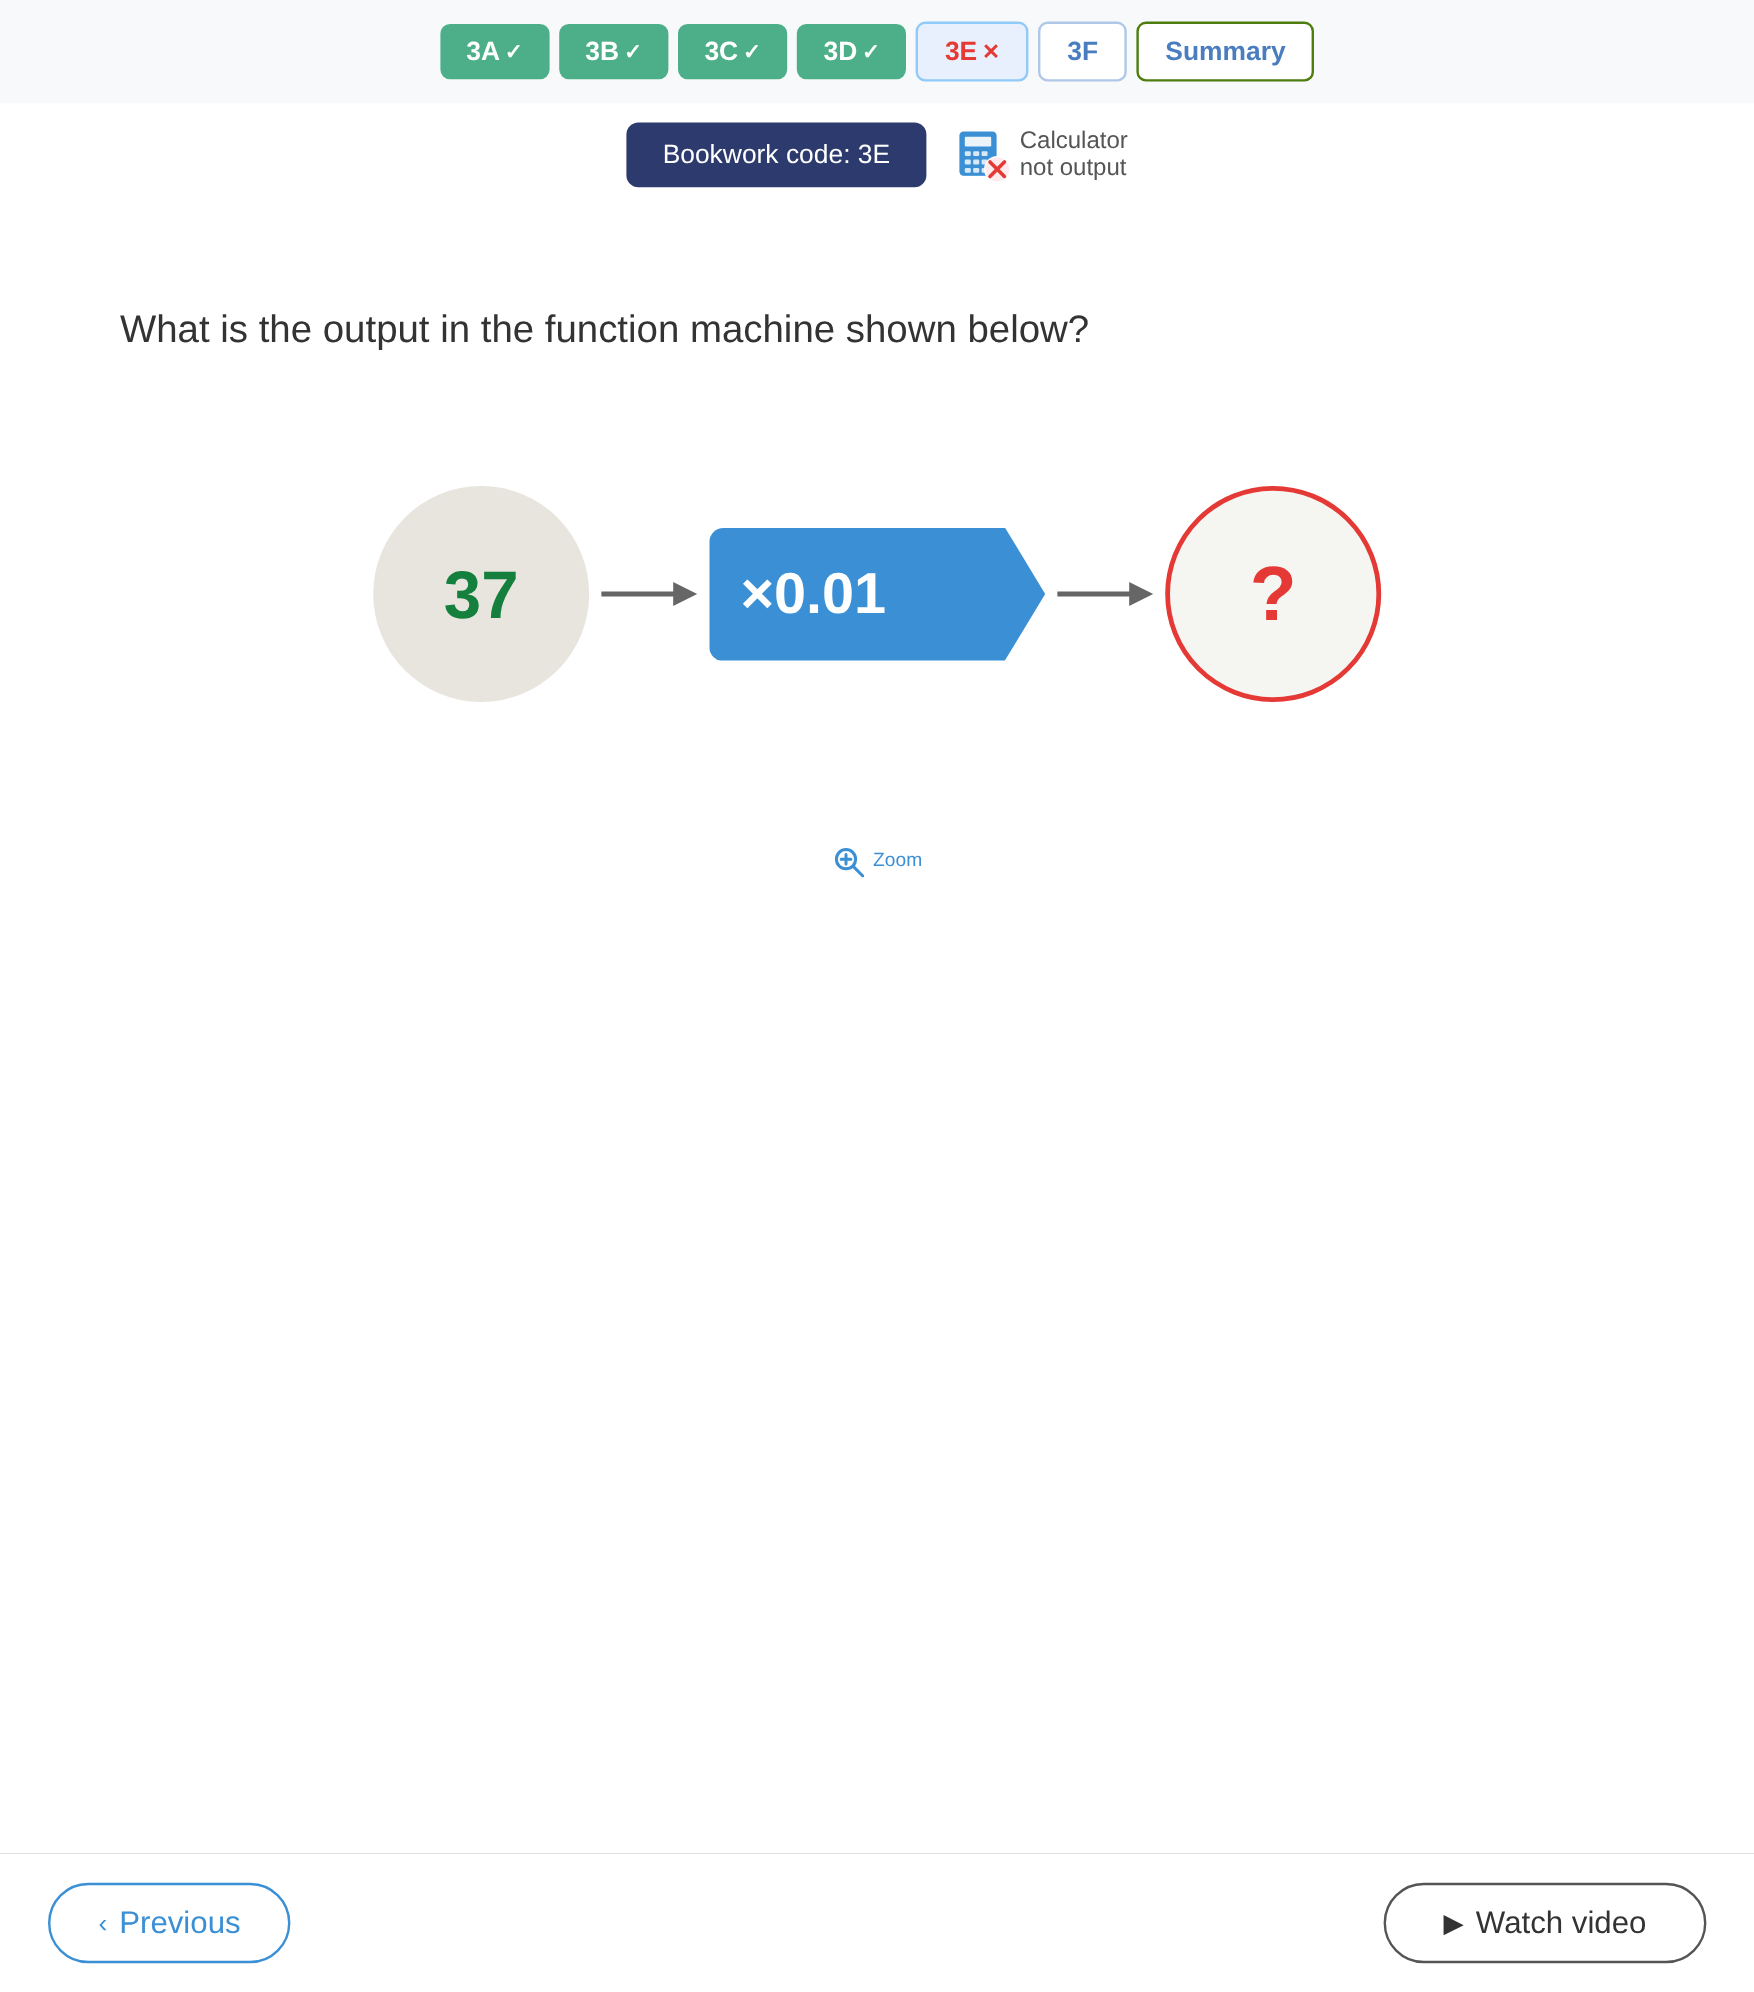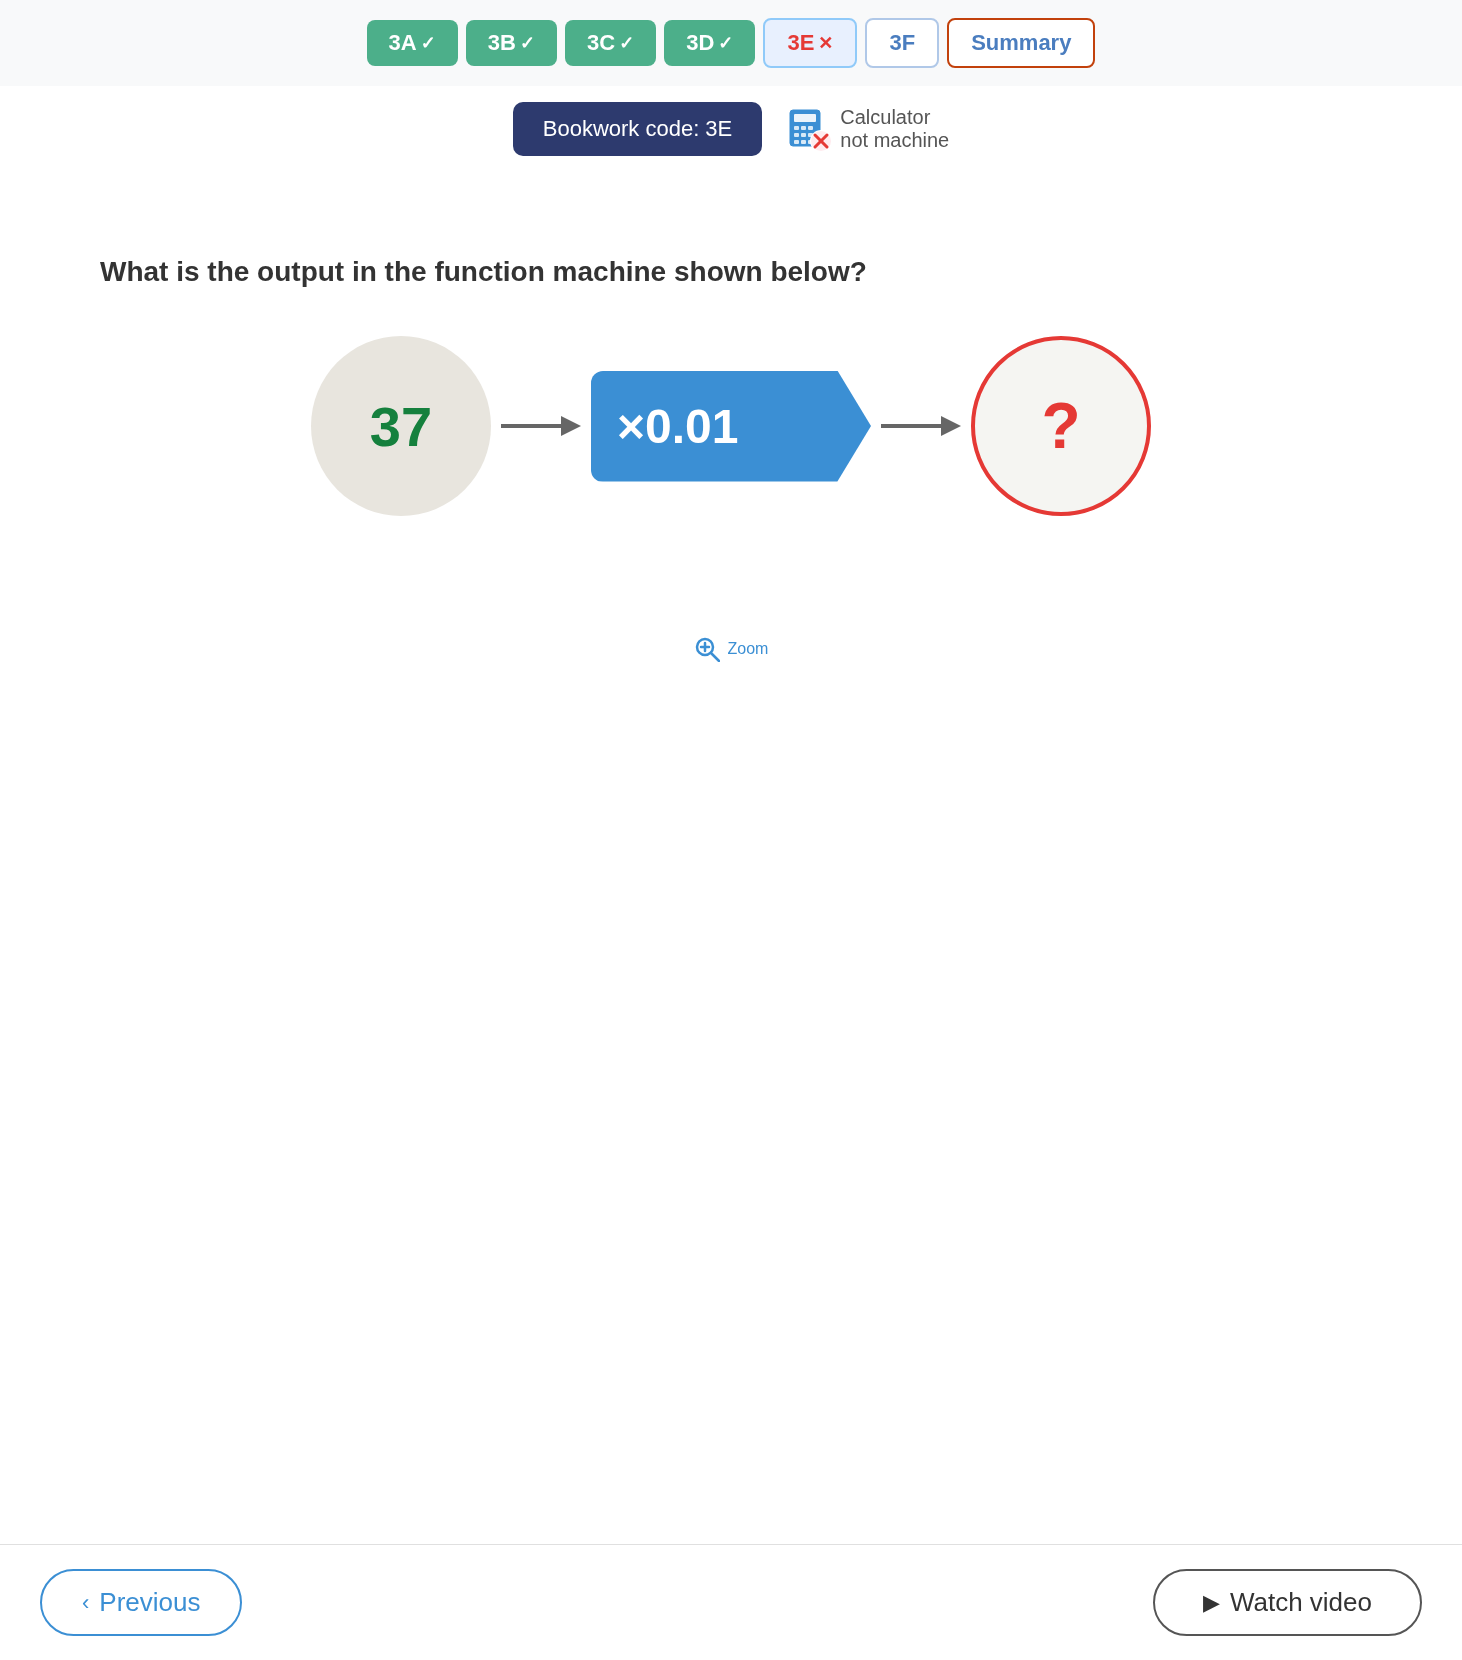--- a/index.html
+++ b/index.html
@@ -48,21 +48,21 @@
 
     .tab-inactive {
       background: white;
       color: #4a7dbf;
       border: 2px solid #b0c8e8;
     }
 
     .tab-summary {
       background: white;
       color: #4a7dbf;
-      border: 2px solid #c2410c;
+      border: 2px solid #4d7c0f;
       font-size: 22px;
     }
 
     .checkmark { color: white; font-size: 18px; }
     .cross { color: #e53935; font-size: 18px; }
 
     
     .info-row {
       display: flex;
       align-items: center;
@@ -93,25 +93,25 @@
     .main-content {
       padding: 40px 80px 0 80px;
       background: white;
       margin: 0 20px;
       border-radius: 12px;
       min-height: 1400px;
       position: relative;
     }
 
     .question-text {
-      font-size: 28px;
+      font-size: 32px;
       color: #333;
-      margin-bottom: 48px;
+      margin-bottom: 112px;
       margin-top: 30px;
-      font-weight: 700;
+      font-weight: 400;
     }
 
     
     .function-machine {
       display: flex;
       align-items: center;
       justify-content: center;
       gap: 0px;
       margin: 40px auto;
       width: 100%;
@@ -295,21 +295,21 @@
       <rect x="15" y="34" width="5" height="4" rx="1" fill="white" opacity="0.8"></rect>
       <rect x="22" y="34" width="5" height="4" rx="1" fill="white" opacity="0.8"></rect>
 
       <circle cx="35" cy="35" r="11" fill="white"></circle>
       <circle cx="35" cy="35" r="10" fill="#ffebee"></circle>
       <line x1="29" y1="29" x2="41" y2="41" stroke="#e53935" stroke-width="3" stroke-linecap="round"></line>
       <line x1="41" y1="29" x2="29" y2="41" stroke="#e53935" stroke-width="3" stroke-linecap="round"></line>
     </svg>
     <div>
       <div style="font-size:20px;color:#555;">Calculator</div>
-      <div style="font-size:20px;color:#555;">not machine</div>
+      <div style="font-size:20px;color:#555;">not output</div>
     </div>
   </div>
 </div>
 
 <div class="main-content">
   <p class="question-text">What is the output in the function machine shown below?</p>
 
   <div class="function-machine">
 
     <div class="input-circle">

